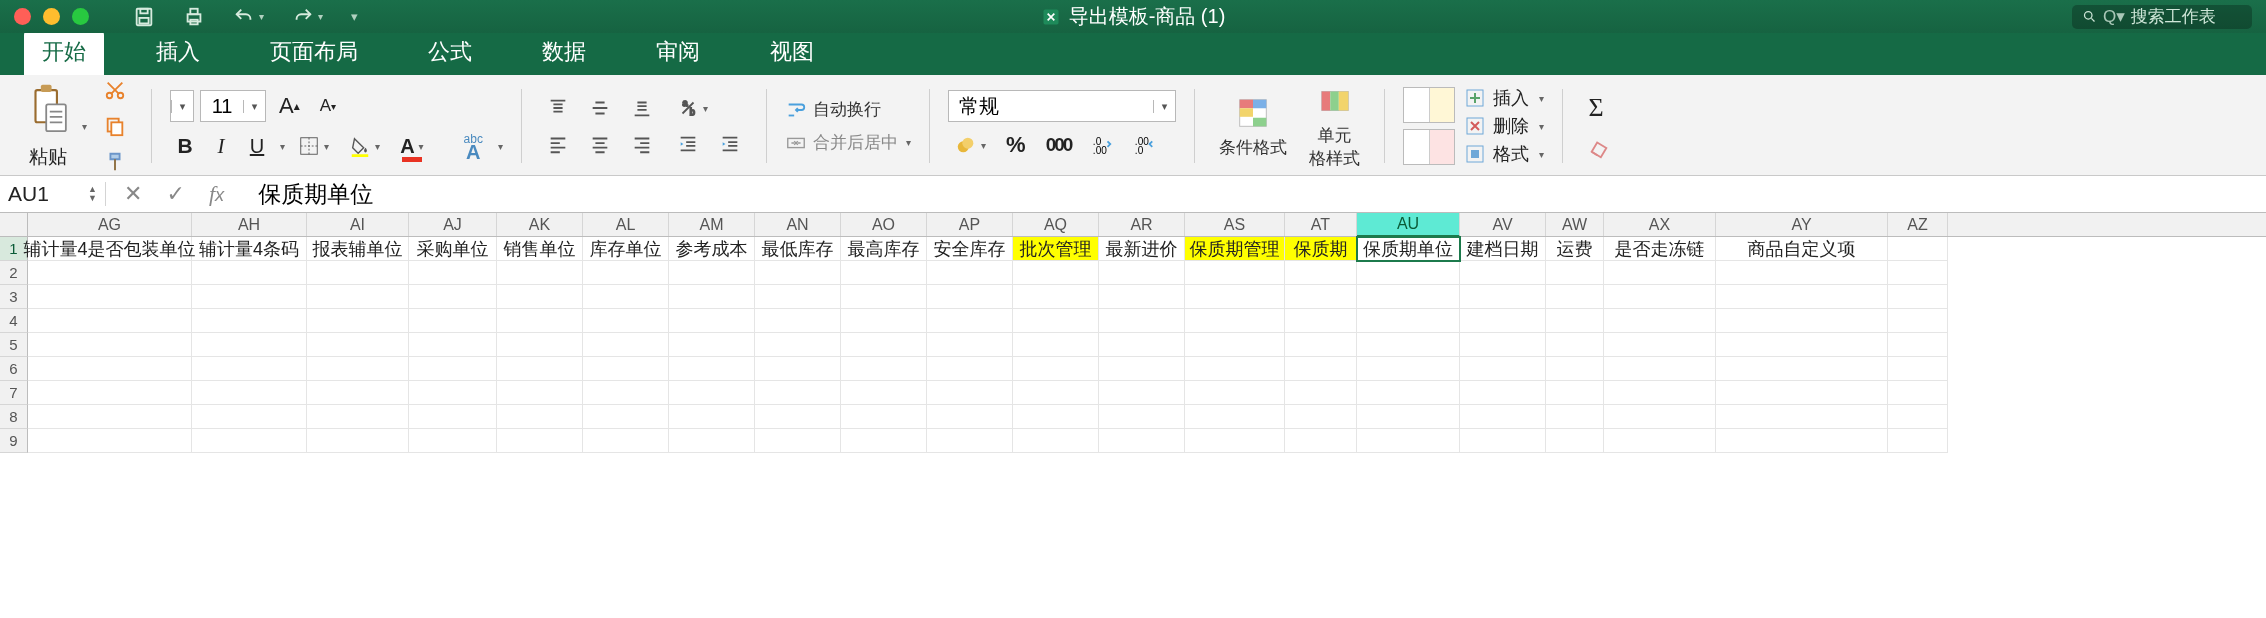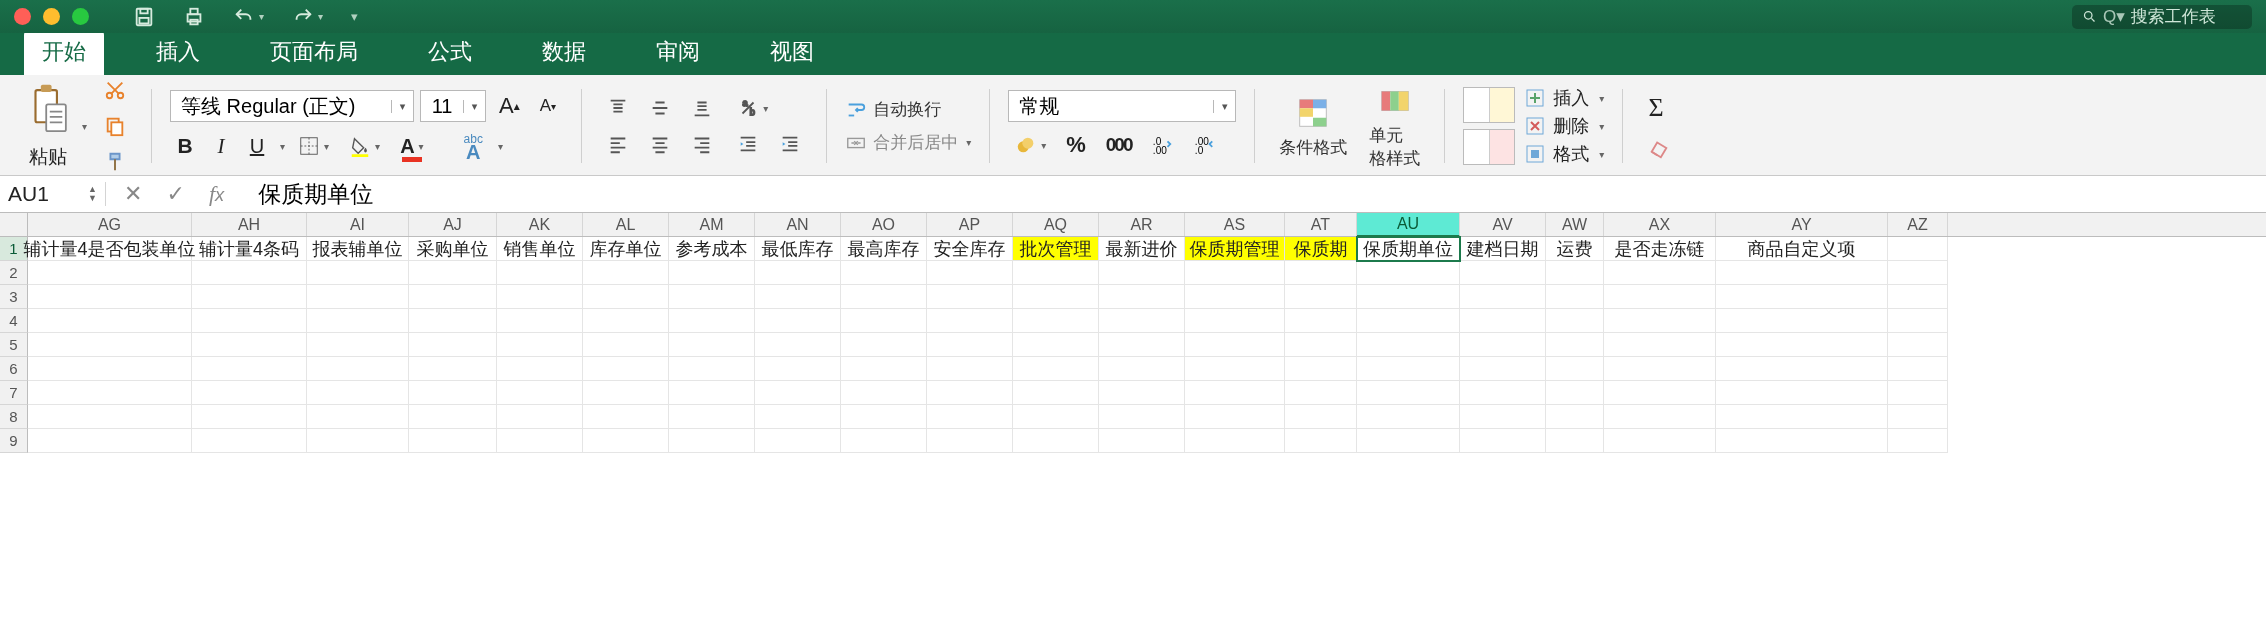--- a/index.html
+++ b/index.html
@@ -101,20 +101,27 @@
       <svg viewBox="0 0 24 24" fill="none" stroke="currentColor" stroke-width="2">
           <path d="M15 14l5-5-5-5"></path>
           <path d="M20 9H10a5 5 0 00-5 5v1"></path>
         </svg>
         <span class="caret">▾</span>
     </div>
     <div class="item">
         <span class="caret" style="font-size:13px">▾</span>
       </div>
   </div>
+  <div class="titlecenter">
+    <svg width="20" height="20" viewBox="0 0 24 24" fill="#fff">
+        <rect x="3" y="3" width="18" height="18" rx="2" fill="#1e8a5a"></rect>
+        <path d="M8 8l8 8M16 8l-8 8" stroke="#fff" stroke-width="2"></path>
+      </svg>
+    <span>导出模板-商品 (1)</span>
+  </div>
   <div class="searchbox">
     <svg width="15" height="15" viewBox="0 0 24 24" fill="none" stroke="currentColor" stroke-width="2">
         <circle cx="10" cy="10" r="6"></circle>
         <path d="M20 20l-5-5"></path>
       </svg>
     <span style="opacity:.8">Q▾</span>
     <span>搜索工作表</span>
   </div>
 </div>
 
@@ -164,21 +171,20 @@
           </svg>
         </div>
     </div>
   </div>
   <div class="sep"></div>
 
   <div class="group">
     <div class="stackv">
       <div class="row">
         <div class="fontbox">
-            <input class="fontname" value="等线 Regular (正文)" style="">
             <div class="dd">▾</div>
           </div>
         <div class="fontbox">
             <input class="fontsize" value="11" style="">
             <div class="dd">▾</div>
           </div>
         <div class="btn" style="font-size:22px">A<span style="font-size:12px">▴</span></div>
         <div class="btn" style="font-size:17px">A<span style="font-size:10px">▾</span></div>
       </div>
       <div class="row">
@@ -346,21 +352,21 @@
         </svg>
       <span>条件格式</span>
     </div>
     <div class="bigbtn">
       <svg viewBox="0 0 40 40">
           <rect x="6" y="10" width="28" height="20" fill="#fff" stroke="#bbb"></rect>
           <rect x="6" y="10" width="9" height="20" fill="#e77b7b"></rect>
           <rect x="15" y="10" width="9" height="20" fill="#8dd08d"></rect>
           <rect x="24" y="10" width="10" height="20" fill="#f2d46b"></rect>
         </svg>
-      <span style="white-space:pre;text-align:left">单元
+      <span style="white-space:pre;text-align:center">单元
 格样式</span>
     </div>
   </div>
   <div class="sep"></div>
 
   <div class="group">
     <div class="stackv">
       <div class="stylecard">
         <div style="flex:1;border-right:1px solid #ccc"></div>
           <div style="flex:1;background:#fff7d6"></div>

